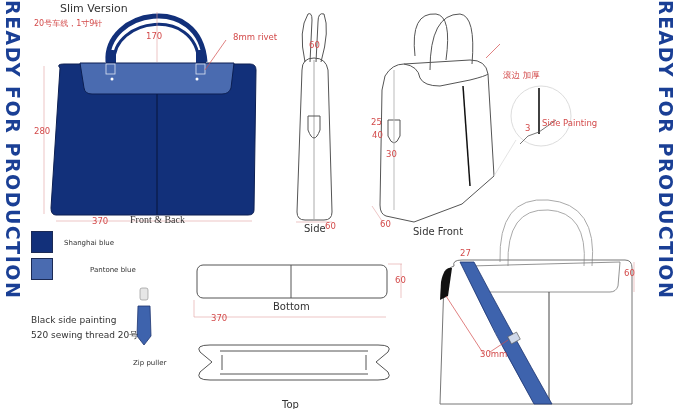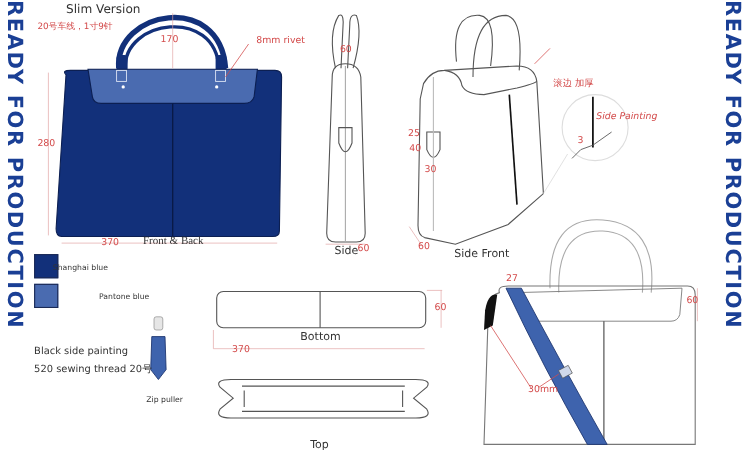--- a/index.html
+++ b/index.html
@@ -131,33 +131,33 @@
 <div class="dim" style="left:335px; top:117px;margin-left:36px;">25</div>
 <div class="lbl" style="left:304px; top:223px;">Side</div>
 <div class="dim" style="left:325px; top:221px;">60</div>
 
 <div class="dim" style="left:503px; top:38px;margin-top:32px;">滚边 加厚</div>
 <div class="dim" style="left:372px; top:130px;">40</div>
 <div class="dim" style="left:386px; top:149px;">30</div>
 <div class="dim" style="left:380px; top:219px;">60</div>
 <div class="lbl" style="left:413px; top:226px;">Side Front</div>
 
-<div class="dim" style="left:542px; top:101px;font-style:italic;">Side Painting</div>
+<div class="dim" style="left:542px; top:118px;">Side Painting</div>
 <div class="dim" style="left:525px; top:123px;">3</div>
 
 <div class="dim" style="left:395px; top:275px;">60</div>
 <div class="lbl" style="left:273px; top:301px;">Bottom</div>
 <div class="dim" style="left:211px; top:313px;">370</div>
 
 <div class="lbl" style="left:282px; top:399px;">Top</div>
 
 <div class="dim" style="left:460px; top:248px;">27</div>
 <div class="dim" style="left:624px; top:268px;">60</div>
 <div class="dim" style="left:480px; top:349px;">30mm</div>
 
 <div class="swatch" style="left:31px; top:231px; background:#12307a;"></div>
-<div class="small" style="left:48px; top:239px;">Shanghai blue</div>
+<div class="small" style="left:64px; top:239px;">Shanghai blue</div>
 <div class="swatch" style="left:31px; top:258px; background:#4a6bb0;"></div>
 <div class="small" style="left:58px; top:266px;padding-left:32px;">Pantone blue</div>
 <div class="note" style="left:31px; top:292px;">Black side painting</div>
 <div class="note" style="left:31px; top:306px;">520 sewing thread 20号</div>
 
 <div class="small" style="left:133px; top:359px;">Zip puller</div>
 
 </body></html>

